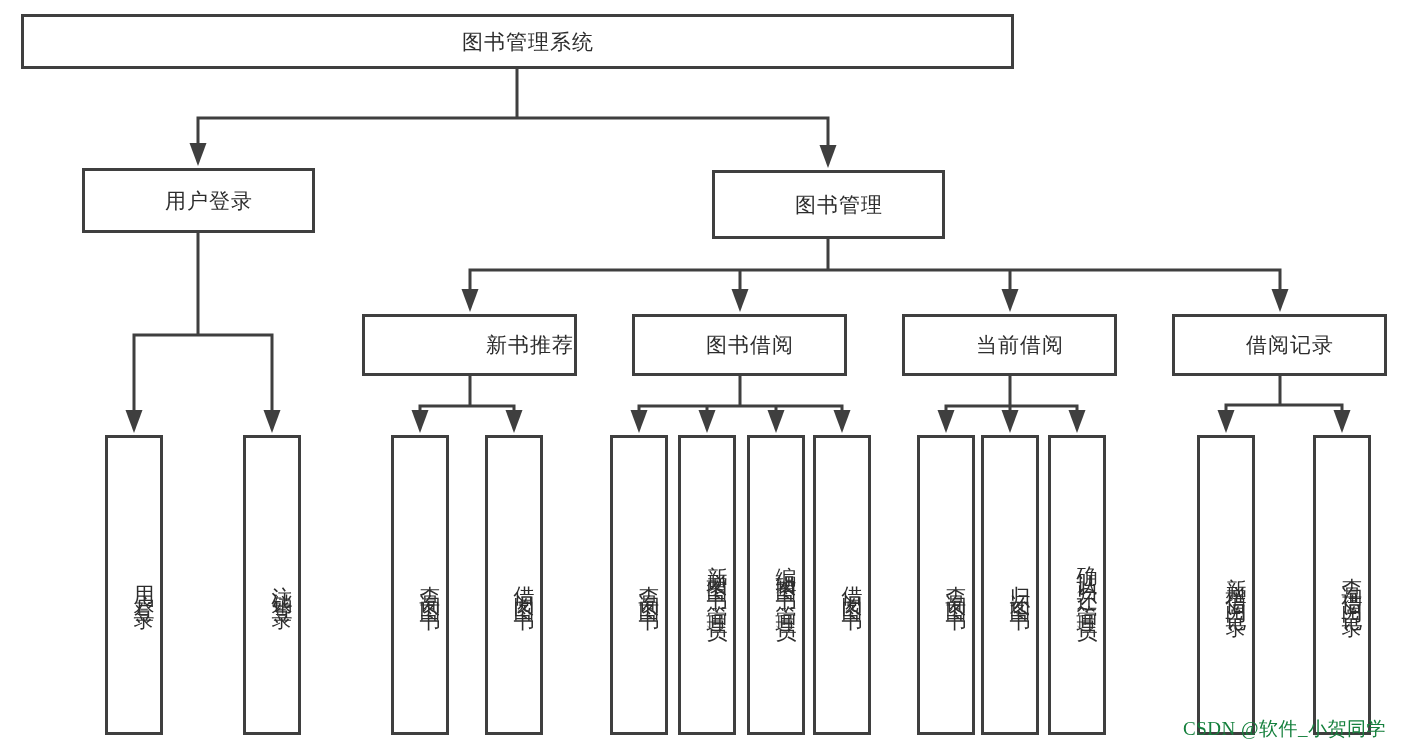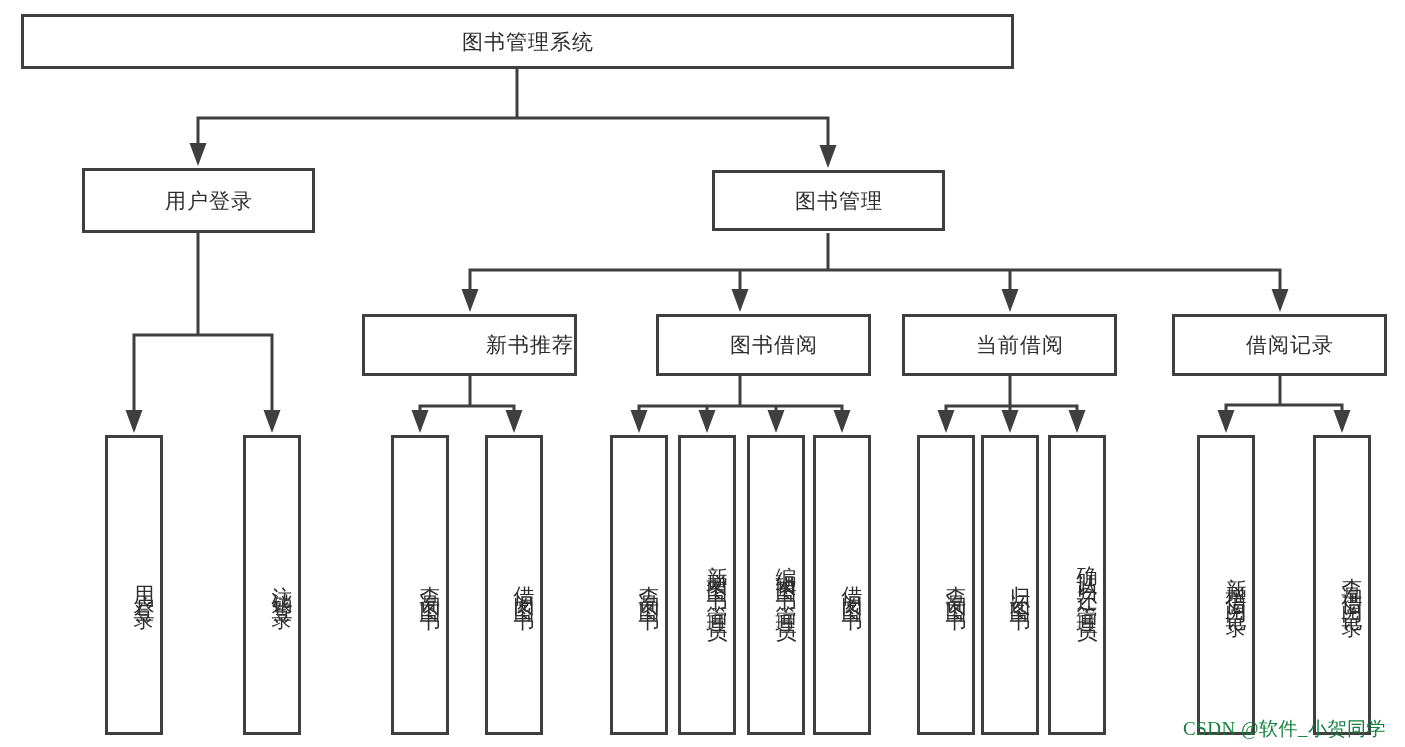--- a/index.html
+++ b/index.html
@@ -45,23 +45,23 @@
   }
   .vnode .vtext {
     writing-mode: vertical-rl;
     text-orientation: mixed;
     letter-spacing: 8px;
     line-height: 1;
   }
   
   .n-root   { left: 21px;  top: 14px;  width: 993px; height: 55px; }
   .n-l2a    { left: 82px;  top: 168px; width: 233px; height: 65px; }
-  .n-l2b    { left: 712px; top: 170px; width: 233px; height: 61px; text-align: right; }
+  .n-l2b    { left: 712px; top: 170px; width: 233px; height: 69px; text-align: right; }
   .n-l3a    { left: 362px;  top: 314px; width: 215px; height: 62px; justify-content: flex-end; }
-  .n-l3b    { left: 632px;  top: 314px; width: 215px; height: 62px; margin-left: 24px; }
+  .n-l3b    { left: 632px;  top: 314px; width: 215px; height: 62px; }
   .n-l3c    { left: 902px;  top: 314px; width: 215px; height: 62px; }
   .n-l3d    { left: 1172px; top: 314px; width: 215px; height: 62px; }
   
   .leaf-1  { left: 105px; }
   .leaf-2  { left: 243px; }
   .leaf-3  { left: 391px; }
   .leaf-4  { left: 485px; }
   .leaf-5  { left: 610px; }
   .leaf-6  { left: 678px; }
   .leaf-7  { left: 747px; }

